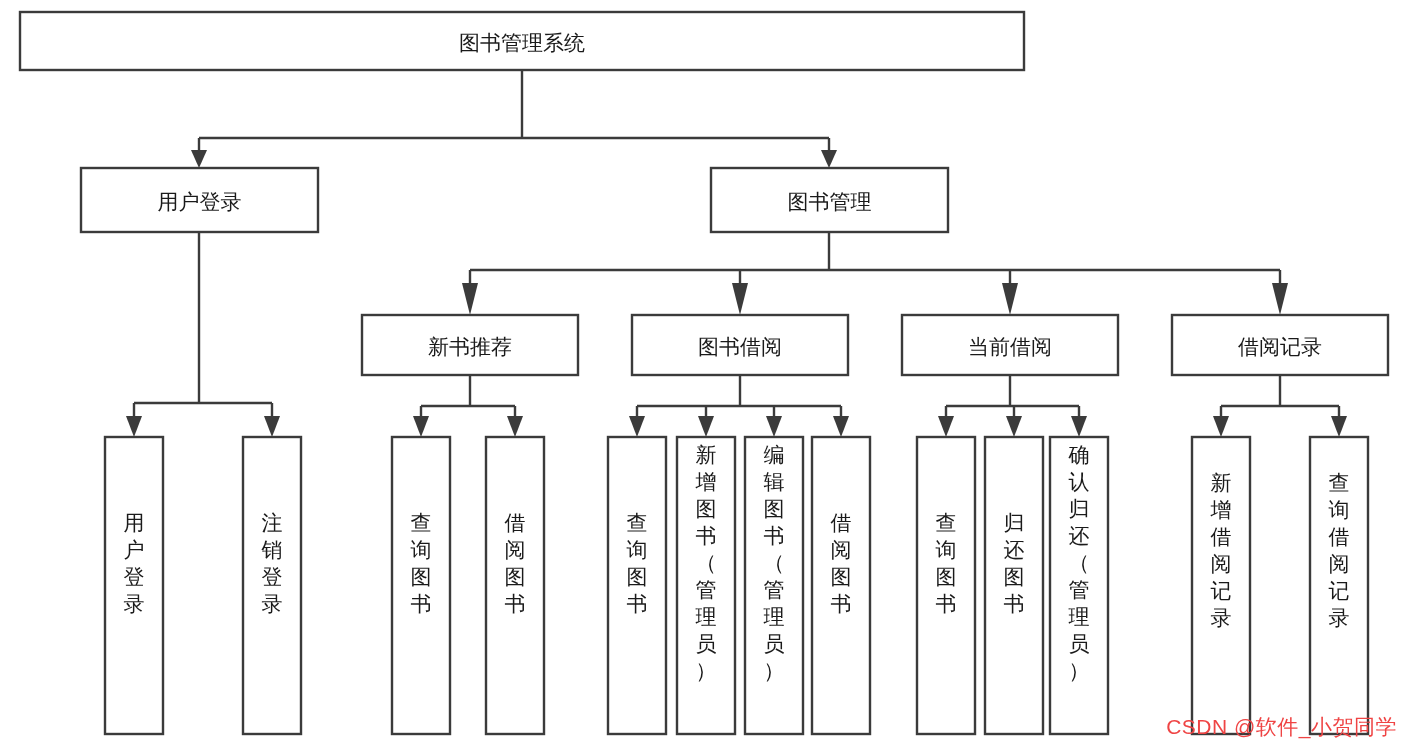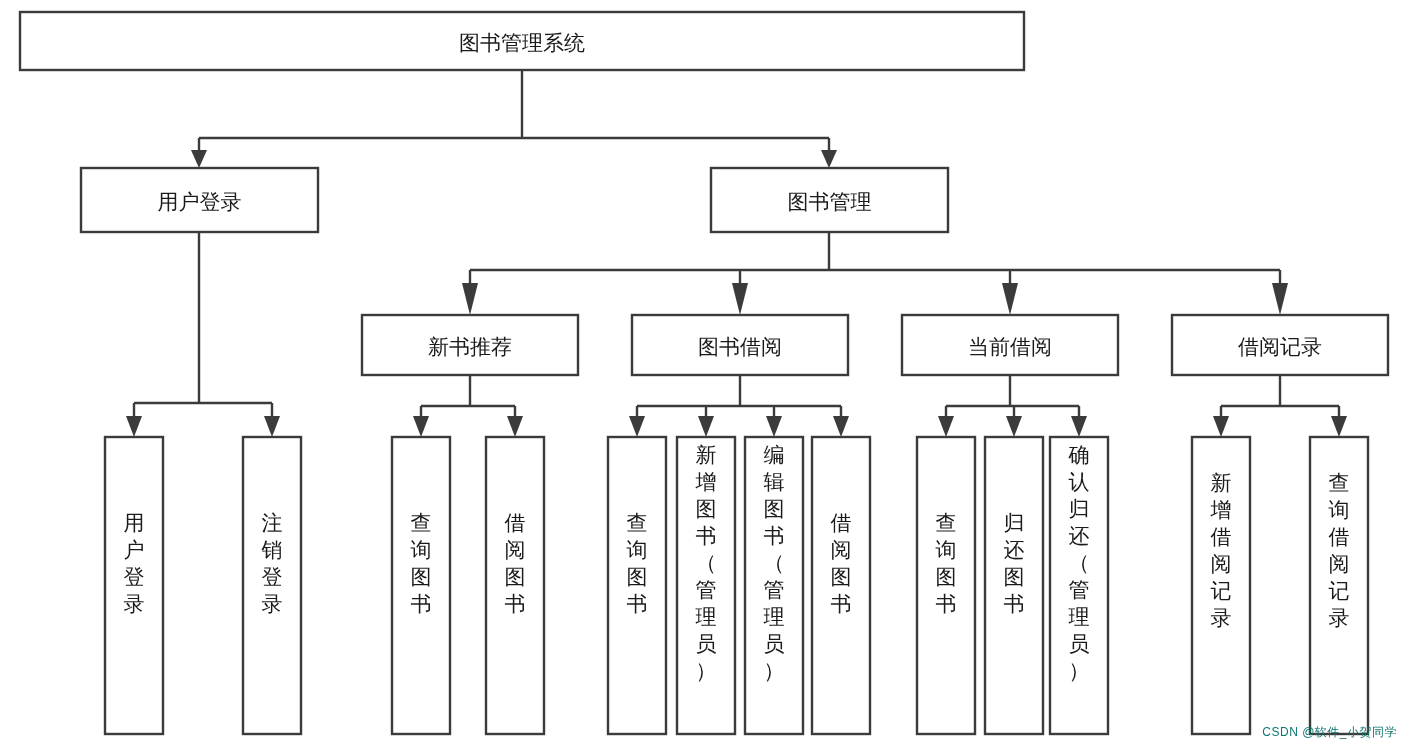--- a/index.html
+++ b/index.html
@@ -47,22 +47,22 @@
     fill: #1a1a1a;
     font-family: "Liberation Sans", sans-serif;
     font-size: 21px;
     text-anchor: middle;
   }
   .watermark {
     position: absolute;
     right: 8px;
     bottom: 6px;
     font-family: "Liberation Sans", sans-serif;
-    font-size: 12px;
-    color: #0f766e;
+    font-size: 21px;
+    color: #ef4444;
     letter-spacing: 0.5px;
     white-space: nowrap;
     pointer-events: none;
   }
 </style>
 </head>
 <body>
 
 <svg id="diagram-root" viewBox="0 0 1405 747" xmlns="http://www.w3.org/2000/svg">
 

